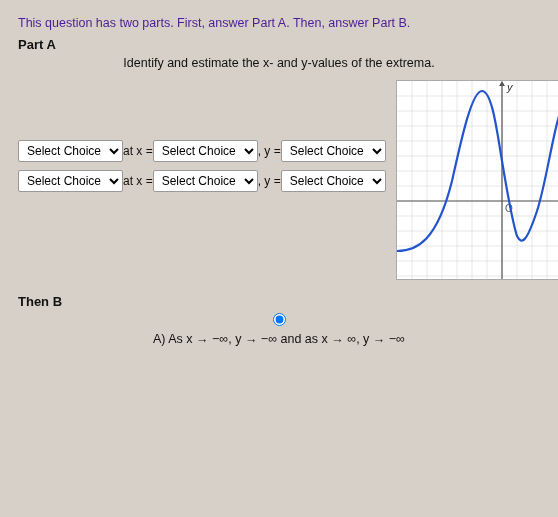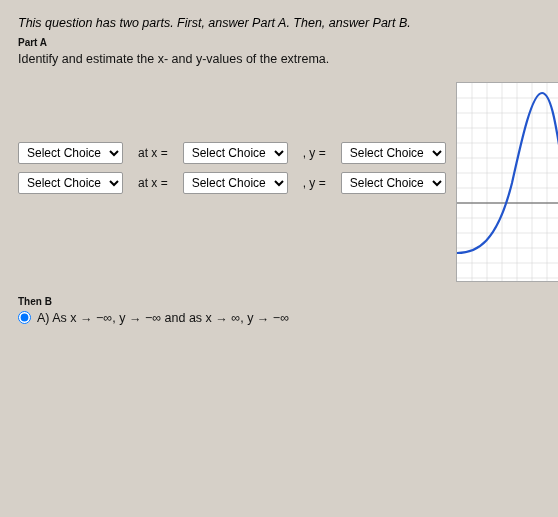--- a/index.html
+++ b/index.html
@@ -7,52 +7,52 @@
       font-family: Arial, sans-serif;
       font-size: 13px;
       background: #d6d0c8;
       width: 558px;
       min-height: 517px;
       padding: 14px 18px;
       color: #111;
     }
     .intro-text {
       font-size: 12.5px;
-      color: #000000;
+      color: #4c1d95;
       margin-bottom: 4px;
       line-height: 1.5;
-      font-style: italic;
     }
     .part-label {
       font-weight: bold;
-      font-size: 10px;
+      font-size: 13px;
       margin-bottom: 4px;
     }
     .instruction {
       font-size: 12.5px;
-      margin-bottom: 16px;
+      margin-bottom: 10px;
+      text-align: center;
     }
     .main-content {
       display: flex;
       flex-direction: row;
       align-items: flex-start;
       gap: 10px;
       margin-bottom: 14px;
     }
     .selects-panel {
       display: flex;
       flex-direction: column;
       gap: 8px;
       padding-top: 60px;
       flex: 1;
     }
     .select-row {
       display: flex;
       align-items: center;
-      gap: 15px;
+      gap: 0;
       flex-wrap: nowrap;
     }
     .select-row span {
       font-size: 12px;
       white-space: nowrap;
       text-align: center;
     }
     select {
       font-size: 12px;
       padding: 2px 4px;
@@ -85,20 +85,21 @@
     }
     .part-b-use {
       font-size: 12.5px;
       margin-bottom: 8px;
     }
     .answer-option {
       display: flex;
       align-items: center;
       gap: 6px;
       font-size: 12.5px;
+      flex-direction: column;
     }
     .answer-option input[type="radio"] {
       cursor: pointer;
     }
     .radio-label {
       font-size: 12.5px;
     }
   </style>
 </head>
 <body>

